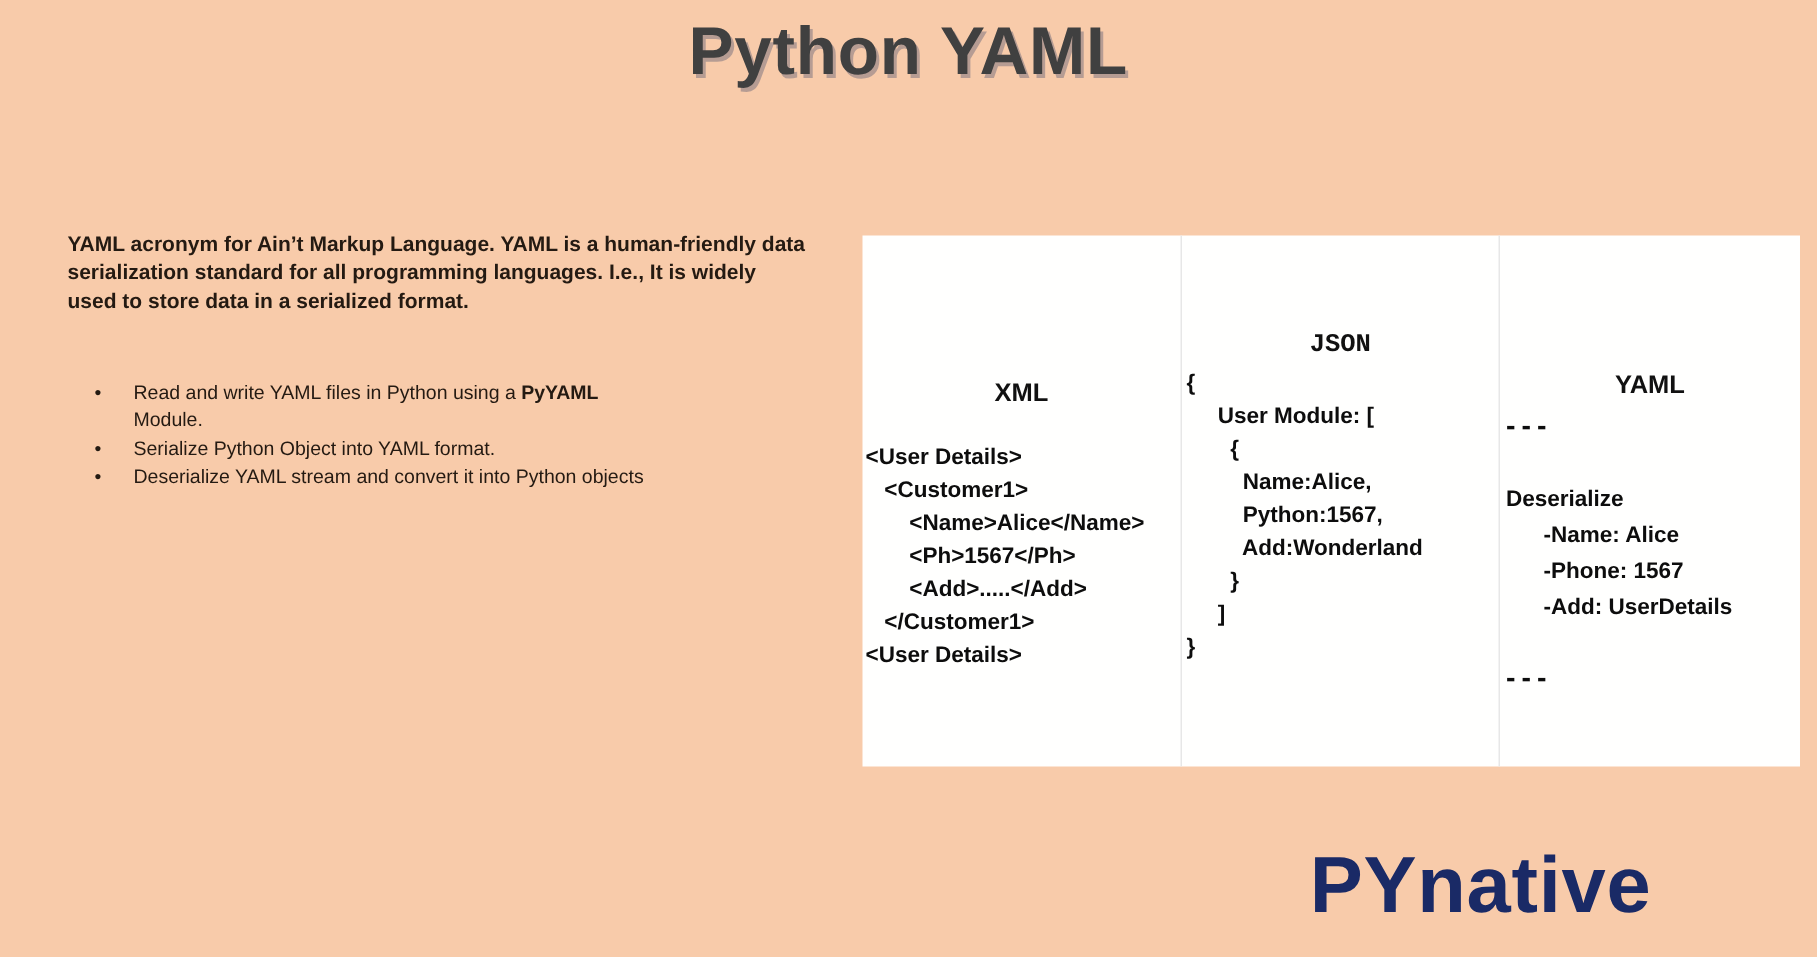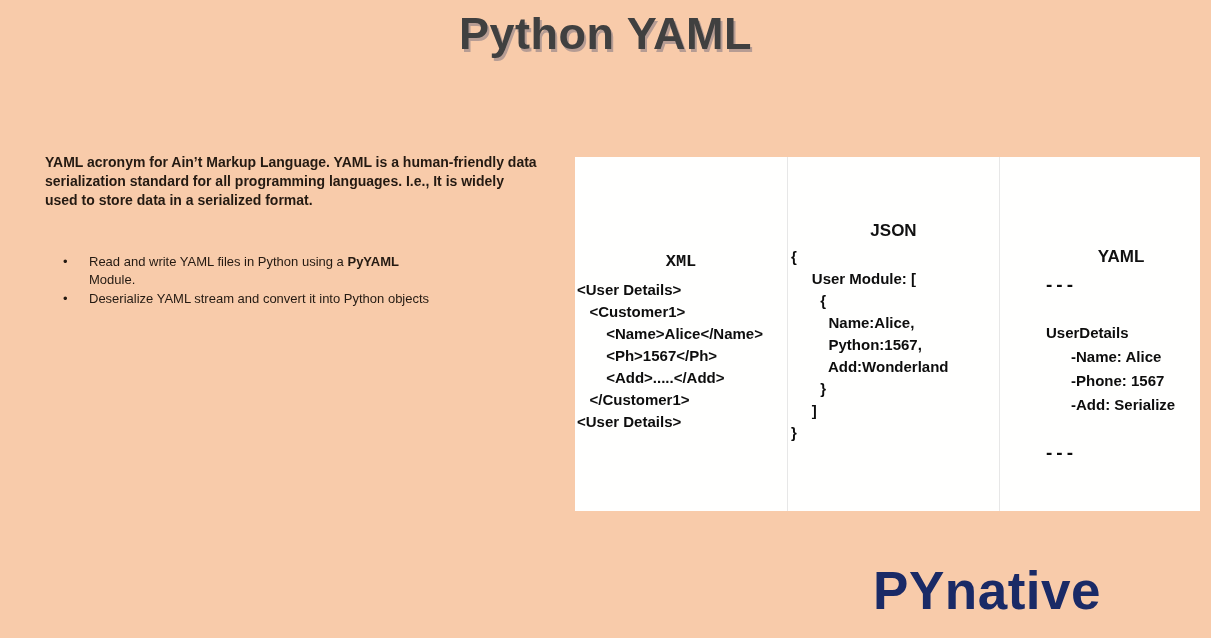--- a/index.html
+++ b/index.html
@@ -41,32 +41,32 @@
   
   .panel {
     position: absolute; left: 575px; top: 157px;
     width: 625px; height: 354px;
     background: #fffffe;
     display: flex;
   }
   .col { box-sizing: border-box; position: relative; }
   .col-xml  { width: 212px; }
   .col-json { width: 213px; border-left: 1px solid #e7e7e7; border-right: 1px solid #e7e7e7; }
-  .col-yaml { flex: 1; margin-left: 42px; }
+  .col-yaml { flex: 1; }
   .col-header { text-align: center; font-size: 17px; font-weight: bold; color: #111111; }
-  .col-xml  .col-header { margin-top: 95px; font-family: Liberation Mono, monospace; }
-  .col-json .col-header { margin-top: 64px; }
+  .col-xml  .col-header { margin-top: 95px; }
+  .col-json .col-header { margin-top: 64px; font-family: Liberation Mono, monospace; }
   .col-yaml .col-header { margin-top: 90px; }
 
   .code {
     font-family: "Liberation Sans", sans-serif;
     font-weight: bold; font-size: 15px; color: #0d0d0d;
     white-space: pre;
   }
-  .col-xml  .code { margin-top: 8px; padding-left: 2px; line-height: 22px; }
+  .col-xml  .code { margin-top: 22px; padding-left: 2px; line-height: 22px; }
   .col-json .code { margin-top: 5px;  padding-left: 3px; line-height: 22px; }
   .col-yaml .code { margin-top: 6px;  padding-left: 4px; line-height: 24px; }
   .col-xml  .code-line, .col-json .code-line { min-height: 22px; }
   .col-yaml .code-line { min-height: 24px; }
   .code-line.dashes {
     font-size: 19px; font-weight: 800; letter-spacing: 4px;
   }
 
   
   .logo {
@@ -78,32 +78,33 @@
 </style>
 </head>
 <body>
 
 <div class="title">Python YAML</div>
 
 <div class="left-block">
   <p class="intro">YAML acronym for Ain’t Markup Language. YAML is a human-friendly data serialization standard for all programming languages. I.e., It is widely used to store data in a serialized format.</p>
   <ul class="bullets">
     <li><span>Read and write YAML files in Python using a </span><b>PyYAML</b><span> Module.</span></li>
+    <li>Serialize Python Object into YAML format.</li>
     <li>Deserialize YAML stream and convert it into Python objects</li>
   </ul>
 </div>
 
 <div class="panel">
   <div class="col col-xml">
     <div class="col-header">XML</div>
     <div class="code"><div class="code-line">&lt;User Details&gt;</div><div class="code-line">   &lt;Customer1&gt;</div><div class="code-line">       &lt;Name&gt;Alice&lt;/Name&gt;</div><div class="code-line">       &lt;Ph&gt;1567&lt;/Ph&gt;</div><div class="code-line">       &lt;Add&gt;.....&lt;/Add&gt;</div><div class="code-line">   &lt;/Customer1&gt;</div><div class="code-line">&lt;User Details&gt;</div></div>
   </div>
   <div class="col col-json">
     <div class="col-header">JSON</div>
     <div class="code"><div class="code-line">{</div><div class="code-line">     User Module: [</div><div class="code-line">       {</div><div class="code-line">         Name:Alice,</div><div class="code-line">         Python:1567,</div><div class="code-line">         Add:Wonderland</div><div class="code-line">       }</div><div class="code-line">     ]</div><div class="code-line">}</div></div>
   </div>
   <div class="col col-yaml">
     <div class="col-header">YAML</div>
-    <div class="code"><div class="code-line dashes">---</div><div class="code-line"></div><div class="code-line">UserDetails</div><div class="code-line">      -Name: Alice</div><div class="code-line">      -Phone: 1567</div><div class="code-line">      -Add: Serialize</div><div class="code-line"></div><div class="code-line dashes">---</div></div>
+    <div class="code"><div class="code-line dashes">---</div><div class="code-line"></div><div class="code-line">Deserialize</div><div class="code-line">      -Name: Alice</div><div class="code-line">      -Phone: 1567</div><div class="code-line">      -Add: UserDetails</div><div class="code-line"></div><div class="code-line dashes">---</div></div>
   </div>
 </div>
 
 <div class="logo">PYnative</div>
 
 </body></html>

